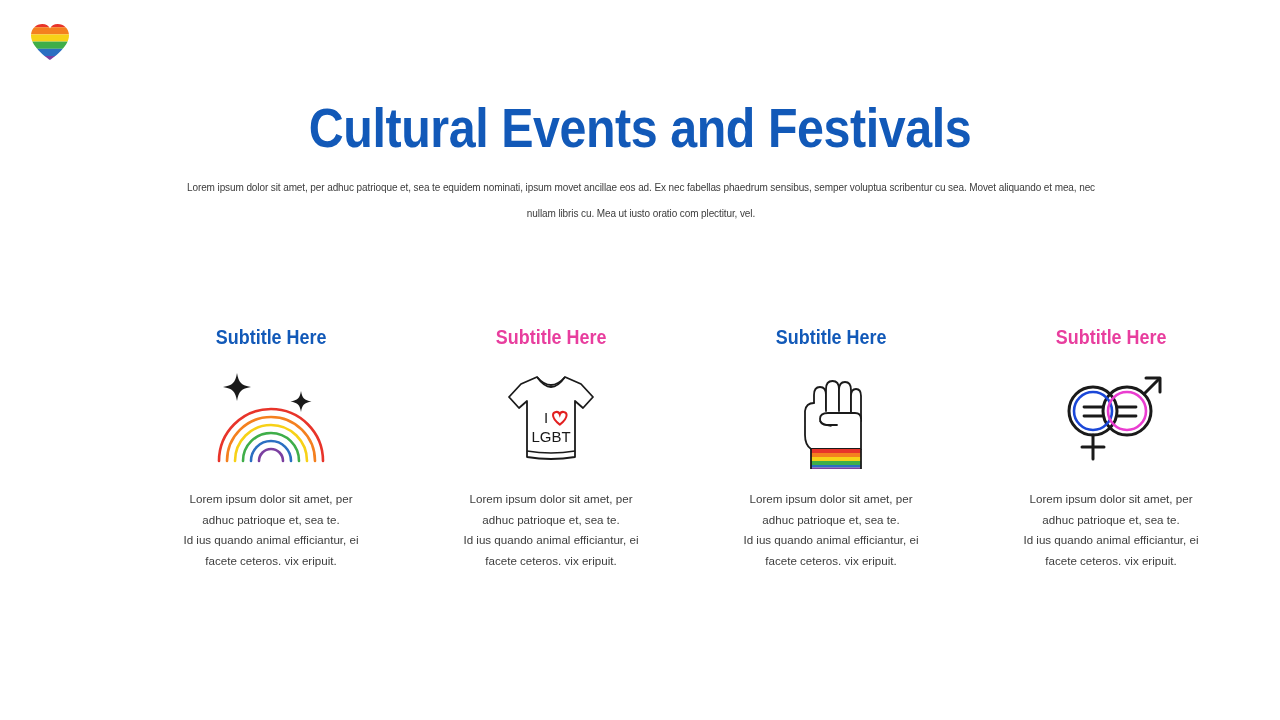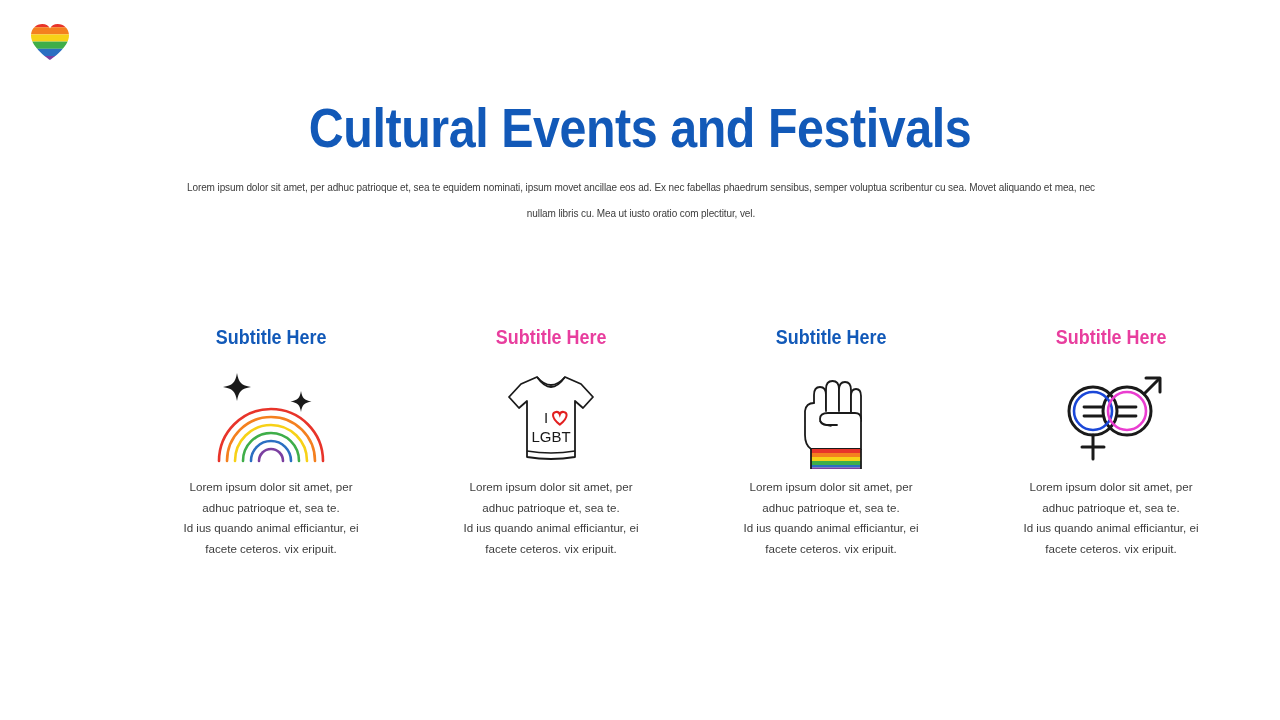--- a/index.html
+++ b/index.html
@@ -91,21 +91,21 @@
 
   .icon-wrap {
     height: 108px;
     margin-top: 16px;
     display: flex;
     align-items: center;
     justify-content: center;
   }
 
   .col-body {
-    margin-top: 4px;
+    margin-top: 16px;
     width: 250px;
     text-align: center;
     font-size: 11.6px;
     line-height: 20.5px;
     color: #3c3c3c;
   }
   .col-body .ln { display: block; white-space: nowrap; }
 </style>
 </head>
 <body>

